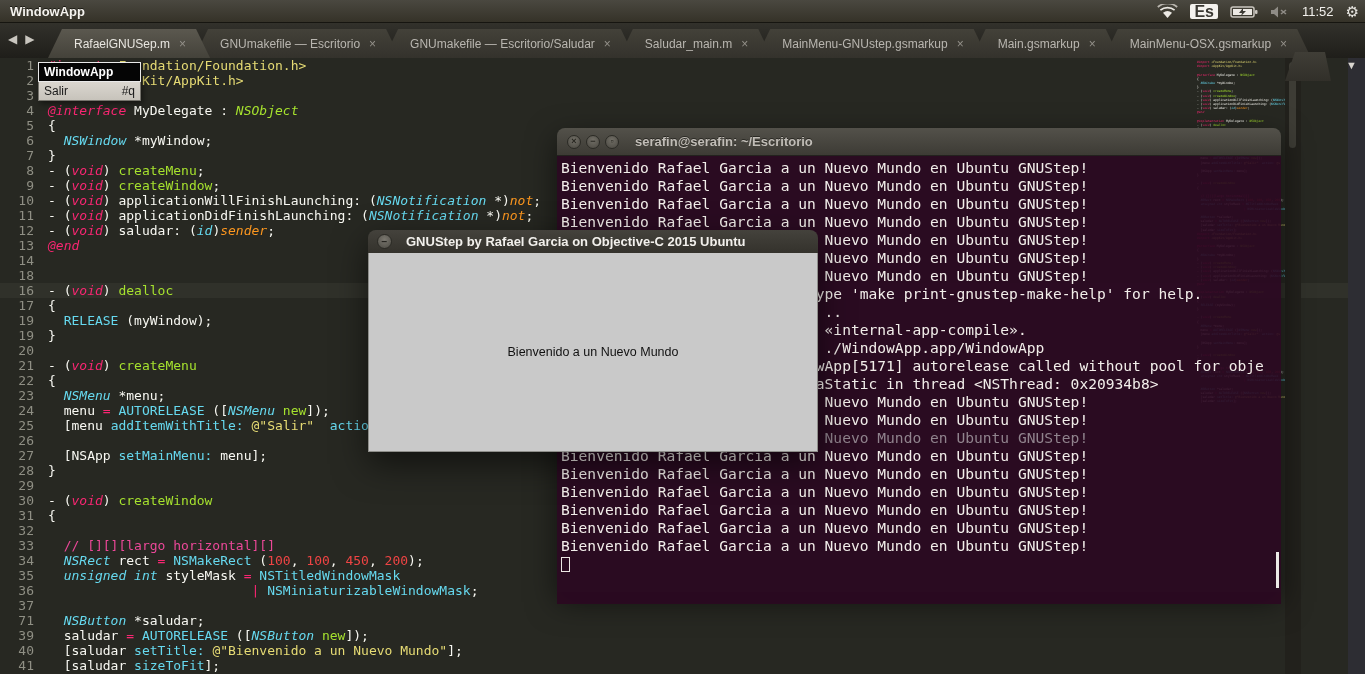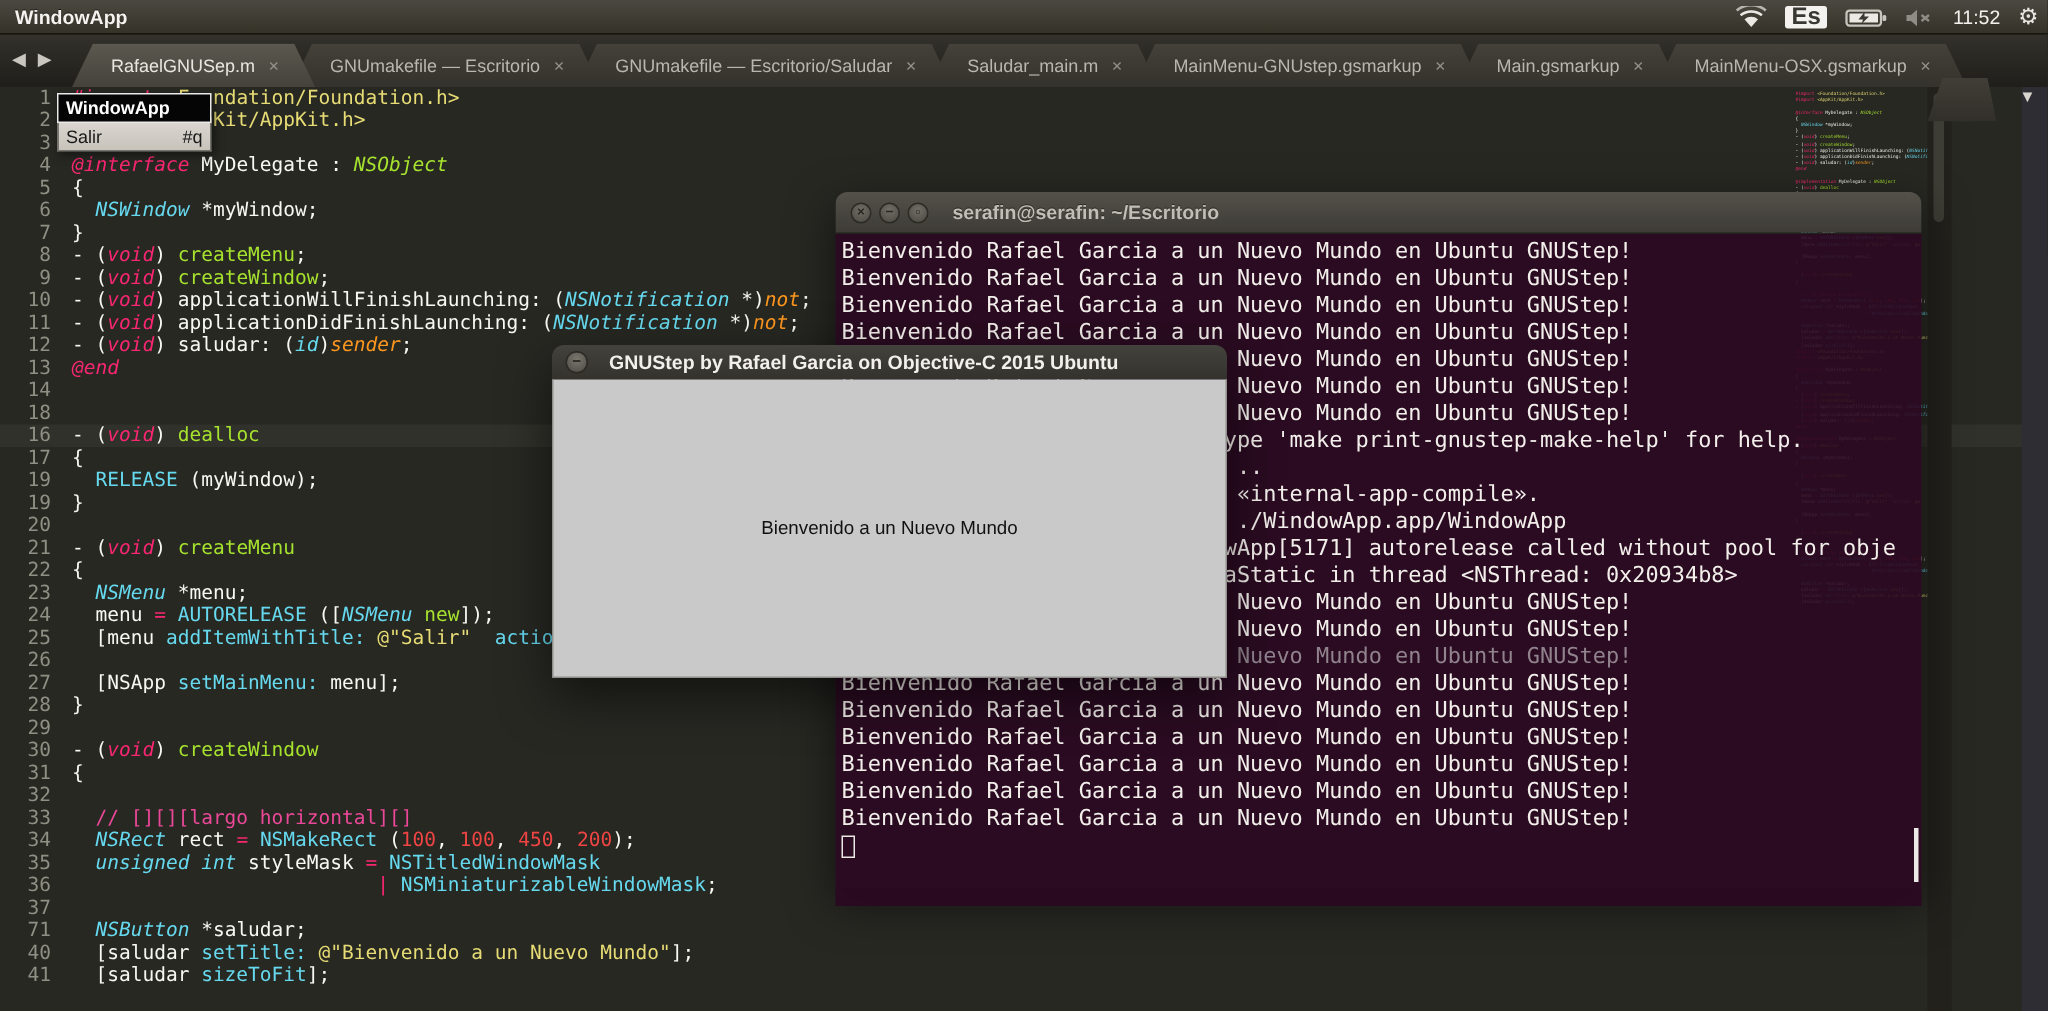--- a/index.html
+++ b/index.html
@@ -208,20 +208,21 @@
     <div class="cl"><span class="gut">29</span><span class="ct"></span></div>
     <div class="cl"><span class="gut">30</span><span class="ct"><span class="c-pl">- (</span><span class="c-kwi">void</span><span class="c-pl">) </span><span class="c-grn">createWindow</span></span></div>
     <div class="cl"><span class="gut">31</span><span class="ct"><span class="c-pl">{</span></span></div>
     <div class="cl"><span class="gut">32</span><span class="ct"></span></div>
     <div class="cl"><span class="gut">33</span><span class="ct"><span class="c-pl">  </span><span class="c-cm">// [][][largo horizontal][]</span></span></div>
     <div class="cl"><span class="gut">34</span><span class="ct"><span class="c-pl">  </span><span class="c-ty">NSRect</span><span class="c-pl"> rect </span><span class="c-kw">=</span><span class="c-pl"> </span><span class="c-fn">NSMakeRect</span><span class="c-pl"> (</span><span class="c-num">100</span><span class="c-pl">, </span><span class="c-num">100</span><span class="c-pl">, </span><span class="c-num">450</span><span class="c-pl">, </span><span class="c-num">200</span><span class="c-pl">);</span></span></div>
     <div class="cl"><span class="gut">35</span><span class="ct"><span class="c-pl">  </span><span class="c-ty">unsigned int</span><span class="c-pl"> styleMask </span><span class="c-kw">=</span><span class="c-pl"> </span><span class="c-fn">NSTitledWindowMask</span></span></div>
     <div class="cl"><span class="gut">36</span><span class="ct"><span class="c-pl">                          </span><span class="c-kw">|</span><span class="c-pl"> </span><span class="c-fn">NSMiniaturizableWindowMask</span><span class="c-pl">;</span></span></div>
     <div class="cl"><span class="gut">37</span><span class="ct"></span></div>
     <div class="cl"><span class="gut">71</span><span class="ct"><span class="c-pl">  </span><span class="c-ty">NSButton</span><span class="c-pl"> *saludar;</span></span></div>
+    <div class="cl"><span class="gut">39</span><span class="ct"><span class="c-pl">  saludar </span><span class="c-kw">=</span><span class="c-pl"> </span><span class="c-fn">AUTORELEASE</span><span class="c-pl"> ([</span><span class="c-ty">NSButton</span><span class="c-pl"> </span><span class="c-grn">new</span><span class="c-pl">]);</span></span></div>
     <div class="cl"><span class="gut">40</span><span class="ct"><span class="c-pl">  [saludar </span><span class="c-fn">setTitle:</span><span class="c-pl"> </span><span class="c-str">@"Bienvenido a un Nuevo Mundo"</span><span class="c-pl">];</span></span></div>
     <div class="cl"><span class="gut">41</span><span class="ct"><span class="c-pl">  [saludar </span><span class="c-fn">sizeToFit</span><span class="c-pl">];</span></span></div>
   </div>
 <div id="minimap"><div class="cl" style="height: 4.2px;"><span class="ct" style="padding-left: 0px;"><span class="c-kw">#import </span><span class="c-str">&lt;Foundation/Foundation.h&gt;</span></span></div><div class="cl" style="height: 4.2px;"><span class="ct" style="padding-left: 0px;"><span class="c-kw">#import </span><span class="c-str">&lt;AppKit/AppKit.h&gt;</span></span></div><div class="cl" style="height: 4.2px;"><span class="ct" style="padding-left: 0px;"></span></div><div class="cl" style="height: 4.2px;"><span class="ct" style="padding-left: 0px;"><span class="c-kwi">@interface</span><span class="c-pl"> MyDelegate : </span><span class="c-gri">NSObject</span></span></div><div class="cl" style="height: 4.2px;"><span class="ct" style="padding-left: 0px;"><span class="c-pl">{</span></span></div><div class="cl" style="height: 4.2px;"><span class="ct" style="padding-left: 0px;"><span class="c-pl">  </span><span class="c-ty">NSWindow</span><span class="c-pl"> *myWindow;</span></span></div><div class="cl" style="height: 4.2px;"><span class="ct" style="padding-left: 0px;"><span class="c-pl">}</span></span></div><div class="cl" style="height: 4.2px;"><span class="ct" style="padding-left: 0px;"><span class="c-pl">- (</span><span class="c-kwi">void</span><span class="c-pl">) </span><span class="c-grn">createMenu</span><span class="c-pl">;</span></span></div><div class="cl" style="height: 4.2px;"><span class="ct" style="padding-left: 0px;"><span class="c-pl">- (</span><span class="c-kwi">void</span><span class="c-pl">) </span><span class="c-grn">createWindow</span><span class="c-pl">;</span></span></div><div class="cl" style="height: 4.2px;"><span class="ct" style="padding-left: 0px;"><span class="c-pl">- (</span><span class="c-kwi">void</span><span class="c-pl">) applicationWillFinishLaunching: (</span><span class="c-ty">NSNotification</span></span></div><div class="cl" style="height: 4.2px;"><span class="ct" style="padding-left: 0px;"><span class="c-pl">- (</span><span class="c-kwi">void</span><span class="c-pl">) applicationDidFinishLaunching: (</span><span class="c-ty">NSNotification</span></span></div><div class="cl" style="height: 4.2px;"><span class="ct" style="padding-left: 0px;"><span class="c-pl">- (</span><span class="c-kwi">void</span><span class="c-pl">) saludar: (</span><span class="c-ty">id</span><span class="c-pl">)</span><span class="c-arg">sender</span><span class="c-pl">;</span></span></div><div class="cl" style="height: 4.2px;"><span class="ct" style="padding-left: 0px;"><span class="c-kwi">@end</span></span></div><div class="cl" style="height: 4.2px;"><span class="ct" style="padding-left: 0px;"></span></div><div class="cl" style="height: 4.2px;"><span class="ct" style="padding-left: 0px;"><span class="c-kwi">@implementation</span><span class="c-pl"> MyDelegate : </span><span class="c-gri">NSObject</span></span></div><div class="cl" style="height: 4.2px;"><span class="ct" style="padding-left: 0px;"><span class="c-pl">- (</span><span class="c-kwi">void</span><span class="c-pl">) </span><span class="c-grn">dealloc</span></span></div><div class="cl" style="height: 4.2px;"><span class="ct" style="padding-left: 0px;"><span class="c-pl">{</span></span></div><div class="cl" style="height: 4.2px;"><span class="ct" style="padding-left: 0px;"><span class="c-pl">  </span><span class="c-fn">RELEASE</span><span class="c-pl"> (myWindow);</span></span></div><div class="cl" style="height: 4.2px;"><span class="ct" style="padding-left: 0px;"><span class="c-pl">}</span></span></div><div class="cl" style="height: 4.2px;"><span class="ct" style="padding-left: 0px;"></span></div><div class="cl" style="height: 4.2px;"><span class="ct" style="padding-left: 0px;"><span class="c-pl">- (</span><span class="c-kwi">void</span><span class="c-pl">) </span><span class="c-grn">createMenu</span></span></div><div class="cl" style="height: 4.2px;"><span class="ct" style="padding-left: 0px;"><span class="c-pl">{</span></span></div><div class="cl" style="height: 4.2px;"><span class="ct" style="padding-left: 0px;"><span class="c-pl">  </span><span class="c-ty">NSMenu</span><span class="c-pl"> *menu;</span></span></div><div class="cl" style="height: 4.2px;"><span class="ct" style="padding-left: 0px;"><span class="c-pl">  menu </span><span class="c-kw">=</span><span class="c-pl"> </span><span class="c-fn">AUTORELEASE</span><span class="c-pl"> ([</span><span class="c-ty">NSMenu</span><span class="c-pl"> </span><span class="c-grn">new</span><span class="c-pl">]);</span></span></div><div class="cl" style="height: 4.2px;"><span class="ct" style="padding-left: 0px;"><span class="c-pl">  [menu </span><span class="c-fn">addItemWithTitle:</span><span class="c-pl"> </span><span class="c-str">@"Salir"</span><span class="c-pl">  </span><span class="c-fn">action:</span><span class="c-pl"> </span><span class="c-str">@s</span></span></div><div class="cl" style="height: 4.2px;"><span class="ct" style="padding-left: 0px;"></span></div><div class="cl" style="height: 4.2px;"><span class="ct" style="padding-left: 0px;"><span class="c-pl">  [NSApp </span><span class="c-fn">setMainMenu:</span><span class="c-pl"> menu];</span></span></div><div class="cl" style="height: 4.2px;"><span class="ct" style="padding-left: 0px;"><span class="c-pl">}</span></span></div><div class="cl" style="height: 4.2px;"><span class="ct" style="padding-left: 0px;"></span></div><div class="cl" style="height: 4.2px;"><span class="ct" style="padding-left: 0px;"><span class="c-pl">- (</span><span class="c-kwi">void</span><span class="c-pl">) </span><span class="c-grn">createWindow</span></span></div><div class="cl" style="height: 4.2px;"><span class="ct" style="padding-left: 0px;"><span class="c-pl">{</span></span></div><div class="cl" style="height: 4.2px;"><span class="ct" style="padding-left: 0px;"></span></div><div class="cl" style="height: 4.2px;"><span class="ct" style="padding-left: 0px;"><span class="c-pl">  </span><span class="c-cm">// [][][largo horizontal][]</span></span></div><div class="cl" style="height: 4.2px;"><span class="ct" style="padding-left: 0px;"><span class="c-pl">  </span><span class="c-ty">NSRect</span><span class="c-pl"> rect </span><span class="c-kw">=</span><span class="c-pl"> </span><span class="c-fn">NSMakeRect</span><span class="c-pl"> (</span><span class="c-num">100</span><span class="c-pl">, </span><span class="c-num">100</span><span class="c-pl">, </span><span class="c-num">450</span><span class="c-pl">, </span><span class="c-num">200</span><span class="c-pl">);</span></span></div><div class="cl" style="height: 4.2px;"><span class="ct" style="padding-left: 0px;"><span class="c-pl">  </span><span class="c-ty">unsigned int</span><span class="c-pl"> styleMask </span><span class="c-kw">=</span><span class="c-pl"> </span><span class="c-fn">NSTitledWindowMask</span></span></div><div class="cl" style="height: 4.2px;"><span class="ct" style="padding-left: 0px;"><span class="c-pl">                          </span><span class="c-kw">|</span><span class="c-pl"> </span><span class="c-fn">NSMiniaturizableWindowMask</span></span></div><div class="cl" style="height: 4.2px;"><span class="ct" style="padding-left: 0px;"></span></div><div class="cl" style="height: 4.2px;"><span class="ct" style="padding-left: 0px;"><span class="c-pl">  </span><span class="c-ty">NSButton</span><span class="c-pl"> *saludar;</span></span></div><div class="cl" style="height: 4.2px;"><span class="ct" style="padding-left: 0px;"><span class="c-pl">  saludar </span><span class="c-kw">=</span><span class="c-pl"> </span><span class="c-fn">AUTORELEASE</span><span class="c-pl"> ([</span><span class="c-ty">NSButton</span><span class="c-pl"> </span><span class="c-grn">new</span><span class="c-pl">]);</span></span></div><div class="cl" style="height: 4.2px;"><span class="ct" style="padding-left: 0px;"><span class="c-pl">  [saludar </span><span class="c-fn">setTitle:</span><span class="c-pl"> </span><span class="c-str">@"Bienvenido a un Nuevo Mundo"</span></span></div><div class="cl" style="height: 4.2px;"><span class="ct" style="padding-left: 0px;"><span class="c-pl">  [saludar </span><span class="c-fn">sizeToFit</span><span class="c-pl">];</span></span></div><div class="cl" style="height: 4.2px;"><span class="ct" style="padding-left: 0px;"><span class="c-kw">#import </span><span class="c-str">&lt;Foundation/Foundation.h&gt;</span></span></div><div class="cl" style="height: 4.2px;"><span class="ct" style="padding-left: 0px;"><span class="c-kw">#import </span><span class="c-str">&lt;AppKit/AppKit.h&gt;</span></span></div><div class="cl" style="height: 4.2px;"><span class="ct" style="padding-left: 0px;"></span></div><div class="cl" style="height: 4.2px;"><span class="ct" style="padding-left: 0px;"><span class="c-kwi">@interface</span><span class="c-pl"> MyDelegate : </span><span class="c-gri">NSObject</span></span></div><div class="cl" style="height: 4.2px;"><span class="ct" style="padding-left: 0px;"><span class="c-pl">{</span></span></div><div class="cl" style="height: 4.2px;"><span class="ct" style="padding-left: 0px;"><span class="c-pl">  </span><span class="c-ty">NSWindow</span><span class="c-pl"> *myWindow;</span></span></div><div class="cl" style="height: 4.2px;"><span class="ct" style="padding-left: 0px;"><span class="c-pl">}</span></span></div><div class="cl" style="height: 4.2px;"><span class="ct" style="padding-left: 0px;"><span class="c-pl">- (</span><span class="c-kwi">void</span><span class="c-pl">) </span><span class="c-grn">createMenu</span><span class="c-pl">;</span></span></div><div class="cl" style="height: 4.2px;"><span class="ct" style="padding-left: 0px;"><span class="c-pl">- (</span><span class="c-kwi">void</span><span class="c-pl">) </span><span class="c-grn">createWindow</span><span class="c-pl">;</span></span></div><div class="cl" style="height: 4.2px;"><span class="ct" style="padding-left: 0px;"><span class="c-pl">- (</span><span class="c-kwi">void</span><span class="c-pl">) applicationWillFinishLaunching: (</span><span class="c-ty">NSNotification</span></span></div><div class="cl" style="height: 4.2px;"><span class="ct" style="padding-left: 0px;"><span class="c-pl">- (</span><span class="c-kwi">void</span><span class="c-pl">) applicationDidFinishLaunching: (</span><span class="c-ty">NSNotification</span></span></div><div class="cl" style="height: 4.2px;"><span class="ct" style="padding-left: 0px;"><span class="c-pl">- (</span><span class="c-kwi">void</span><span class="c-pl">) saludar: (</span><span class="c-ty">id</span><span class="c-pl">)</span><span class="c-arg">sender</span><span class="c-pl">;</span></span></div><div class="cl" style="height: 4.2px;"><span class="ct" style="padding-left: 0px;"><span class="c-kwi">@end</span></span></div><div class="cl" style="height: 4.2px;"><span class="ct" style="padding-left: 0px;"></span></div><div class="cl" style="height: 4.2px;"><span class="ct" style="padding-left: 0px;"><span class="c-kwi">@implementation</span><span class="c-pl"> MyDelegate : </span><span class="c-gri">NSObject</span></span></div><div class="cl" style="height: 4.2px;"><span class="ct" style="padding-left: 0px;"><span class="c-pl">- (</span><span class="c-kwi">void</span><span class="c-pl">) </span><span class="c-grn">dealloc</span></span></div><div class="cl" style="height: 4.2px;"><span class="ct" style="padding-left: 0px;"><span class="c-pl">{</span></span></div><div class="cl" style="height: 4.2px;"><span class="ct" style="padding-left: 0px;"><span class="c-pl">  </span><span class="c-fn">RELEASE</span><span class="c-pl"> (myWindow);</span></span></div><div class="cl" style="height: 4.2px;"><span class="ct" style="padding-left: 0px;"><span class="c-pl">}</span></span></div><div class="cl" style="height: 4.2px;"><span class="ct" style="padding-left: 0px;"></span></div><div class="cl" style="height: 4.2px;"><span class="ct" style="padding-left: 0px;"><span class="c-pl">- (</span><span class="c-kwi">void</span><span class="c-pl">) </span><span class="c-grn">createMenu</span></span></div><div class="cl" style="height: 4.2px;"><span class="ct" style="padding-left: 0px;"><span class="c-pl">{</span></span></div><div class="cl" style="height: 4.2px;"><span class="ct" style="padding-left: 0px;"><span class="c-pl">  </span><span class="c-ty">NSMenu</span><span class="c-pl"> *menu;</span></span></div><div class="cl" style="height: 4.2px;"><span class="ct" style="padding-left: 0px;"><span class="c-pl">  menu </span><span class="c-kw">=</span><span class="c-pl"> </span><span class="c-fn">AUTORELEASE</span><span class="c-pl"> ([</span><span class="c-ty">NSMenu</span><span class="c-pl"> </span><span class="c-grn">new</span><span class="c-pl">]);</span></span></div><div class="cl" style="height: 4.2px;"><span class="ct" style="padding-left: 0px;"><span class="c-pl">  [menu </span><span class="c-fn">addItemWithTitle:</span><span class="c-pl"> </span><span class="c-str">@"Salir"</span><span class="c-pl">  </span><span class="c-fn">action:</span><span class="c-pl"> </span><span class="c-str">@s</span></span></div><div class="cl" style="height: 4.2px;"><span class="ct" style="padding-left: 0px;"></span></div><div class="cl" style="height: 4.2px;"><span class="ct" style="padding-left: 0px;"><span class="c-pl">  [NSApp </span><span class="c-fn">setMainMenu:</span><span class="c-pl"> menu];</span></span></div><div class="cl" style="height: 4.2px;"><span class="ct" style="padding-left: 0px;"><span class="c-pl">}</span></span></div><div class="cl" style="height: 4.2px;"><span class="ct" style="padding-left: 0px;"></span></div><div class="cl" style="height: 4.2px;"><span class="ct" style="padding-left: 0px;"><span class="c-pl">- (</span><span class="c-kwi">void</span><span class="c-pl">) </span><span class="c-grn">createWindow</span></span></div><div class="cl" style="height: 4.2px;"><span class="ct" style="padding-left: 0px;"><span class="c-pl">{</span></span></div><div class="cl" style="height: 4.2px;"><span class="ct" style="padding-left: 0px;"></span></div><div class="cl" style="height: 4.2px;"><span class="ct" style="padding-left: 0px;"><span class="c-pl">  </span><span class="c-cm">// [][][largo horizontal][]</span></span></div><div class="cl" style="height: 4.2px;"><span class="ct" style="padding-left: 0px;"><span class="c-pl">  </span><span class="c-ty">NSRect</span><span class="c-pl"> rect </span><span class="c-kw">=</span><span class="c-pl"> </span><span class="c-fn">NSMakeRect</span><span class="c-pl"> (</span><span class="c-num">100</span><span class="c-pl">, </span><span class="c-num">100</span><span class="c-pl">, </span><span class="c-num">450</span><span class="c-pl">, </span><span class="c-num">200</span><span class="c-pl">);</span></span></div><div class="cl" style="height: 4.2px;"><span class="ct" style="padding-left: 0px;"><span class="c-pl">  </span><span class="c-ty">unsigned int</span><span class="c-pl"> styleMask </span><span class="c-kw">=</span><span class="c-pl"> </span><span class="c-fn">NSTitledWindowMask</span></span></div><div class="cl" style="height: 4.2px;"><span class="ct" style="padding-left: 0px;"><span class="c-pl">                          </span><span class="c-kw">|</span><span class="c-pl"> </span><span class="c-fn">NSMiniaturizableWindowMask</span></span></div><div class="cl" style="height: 4.2px;"><span class="ct" style="padding-left: 0px;"></span></div><div class="cl" style="height: 4.2px;"><span class="ct" style="padding-left: 0px;"><span class="c-pl">  </span><span class="c-ty">NSButton</span><span class="c-pl"> *saludar;</span></span></div><div class="cl" style="height: 4.2px;"><span class="ct" style="padding-left: 0px;"><span class="c-pl">  saludar </span><span class="c-kw">=</span><span class="c-pl"> </span><span class="c-fn">AUTORELEASE</span><span class="c-pl"> ([</span><span class="c-ty">NSButton</span><span class="c-pl"> </span><span class="c-grn">new</span><span class="c-pl">]);</span></span></div><div class="cl" style="height: 4.2px;"><span class="ct" style="padding-left: 0px;"><span class="c-pl">  [saludar </span><span class="c-fn">setTitle:</span><span class="c-pl"> </span><span class="c-str">@"Bienvenido a un Nuevo Mundo"</span></span></div><div class="cl" style="height: 4.2px;"><span class="ct" style="padding-left: 0px;"><span class="c-pl">  [saludar </span><span class="c-fn">sizeToFit</span><span class="c-pl">];</span></span></div></div>
 <div id="scrollstrip">
     <div id="scrollthumb"></div>
   </div>
 <div id="rightstrip"></div>
 
 <div id="terminal">

